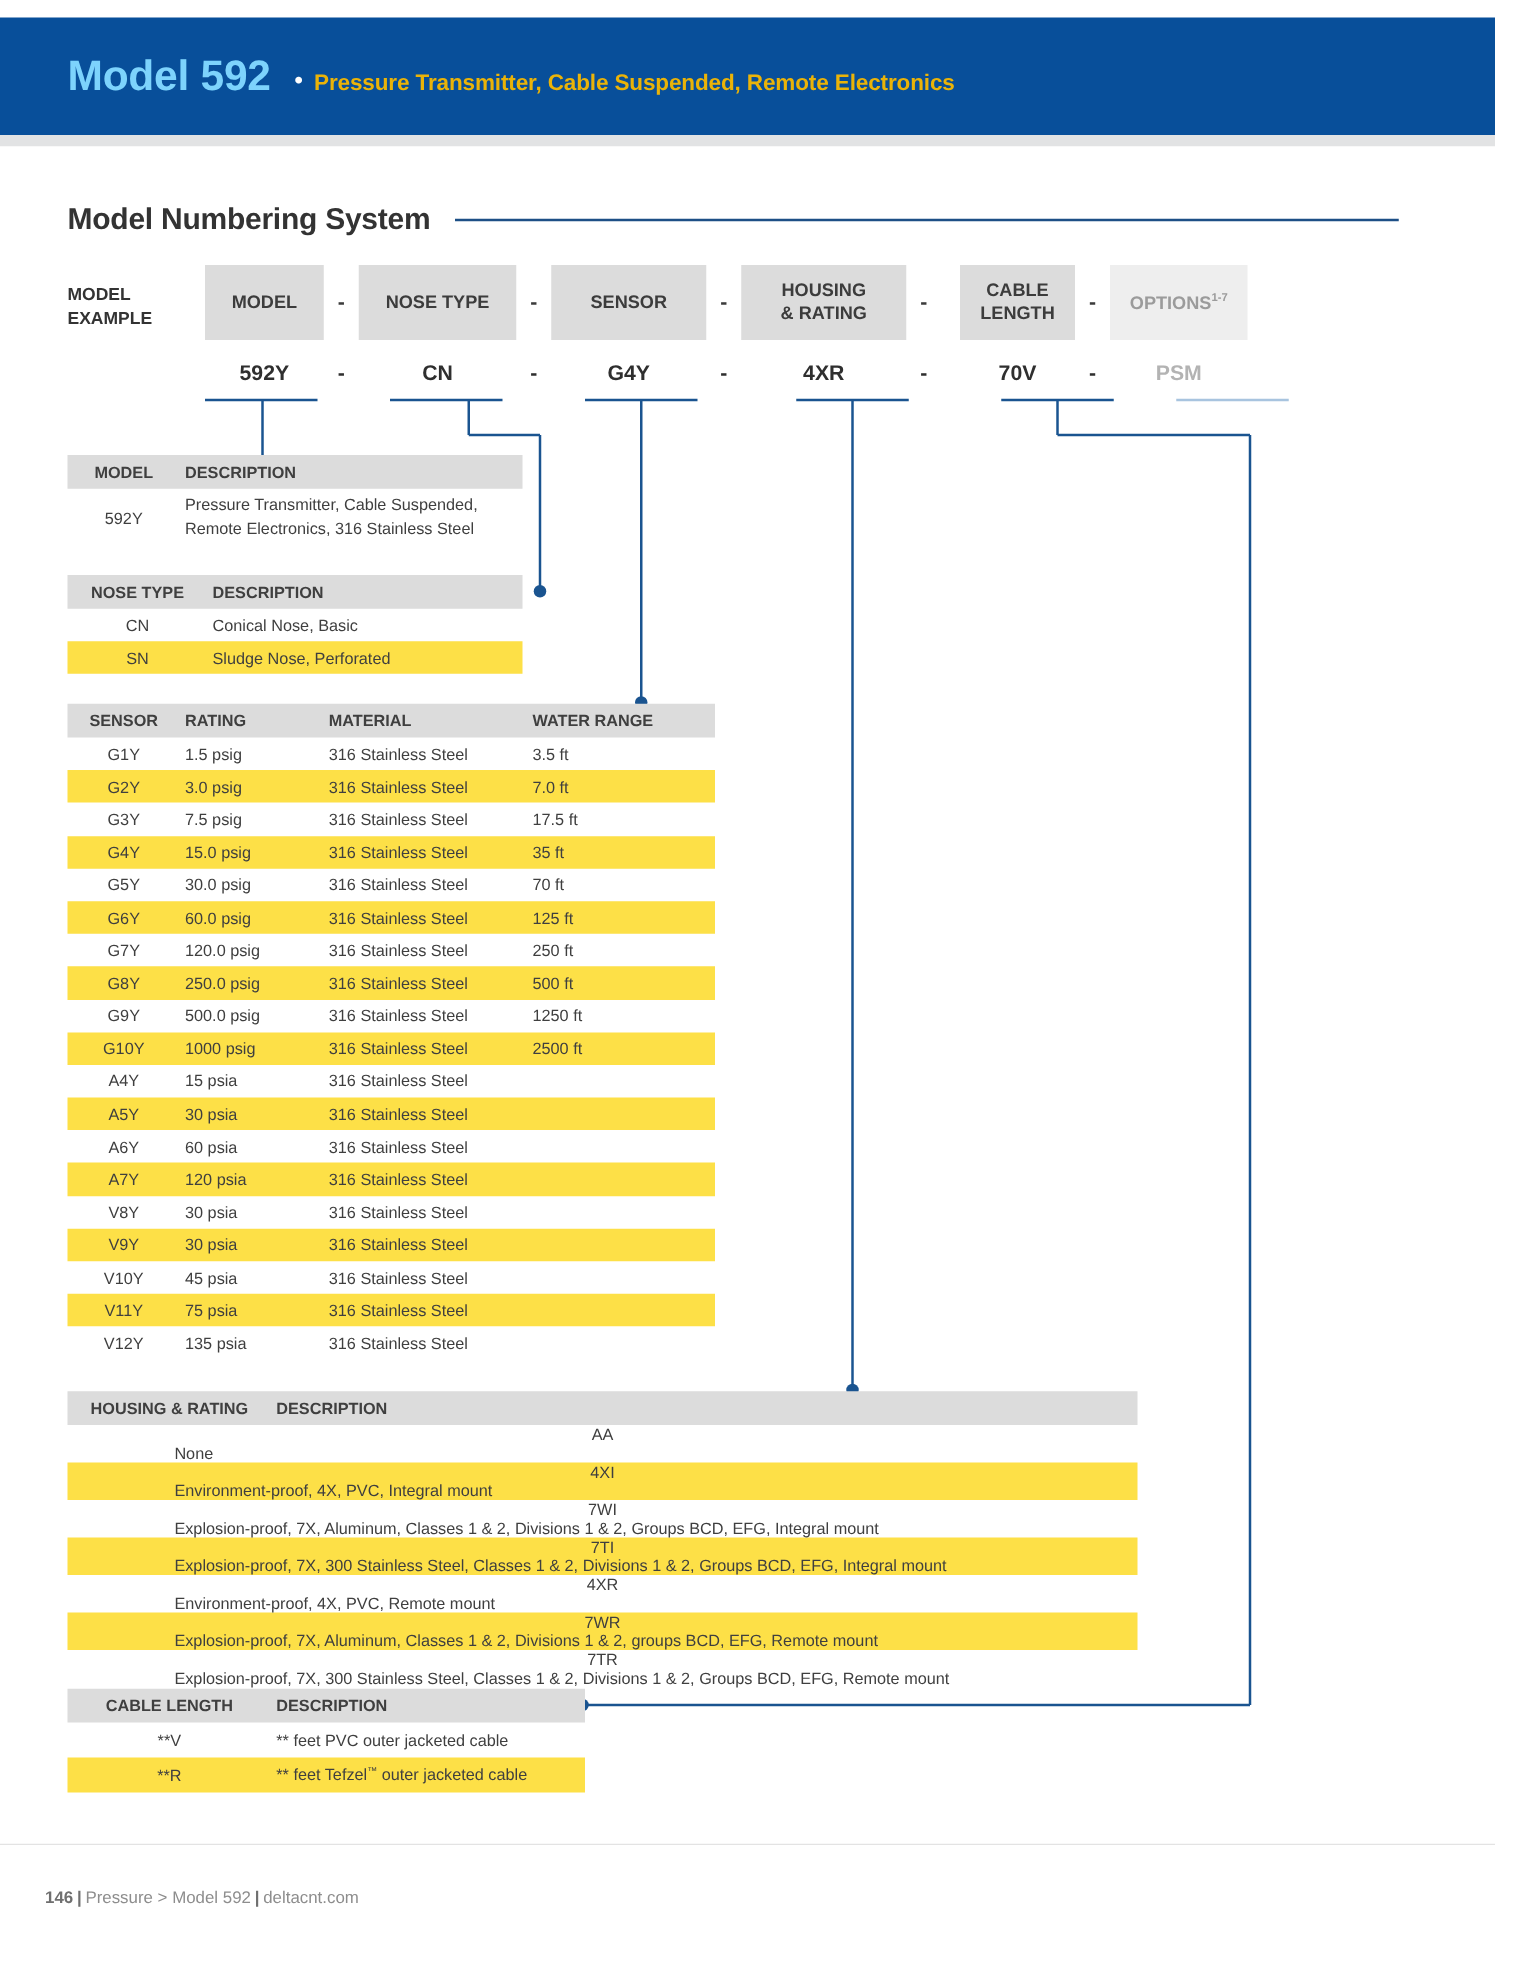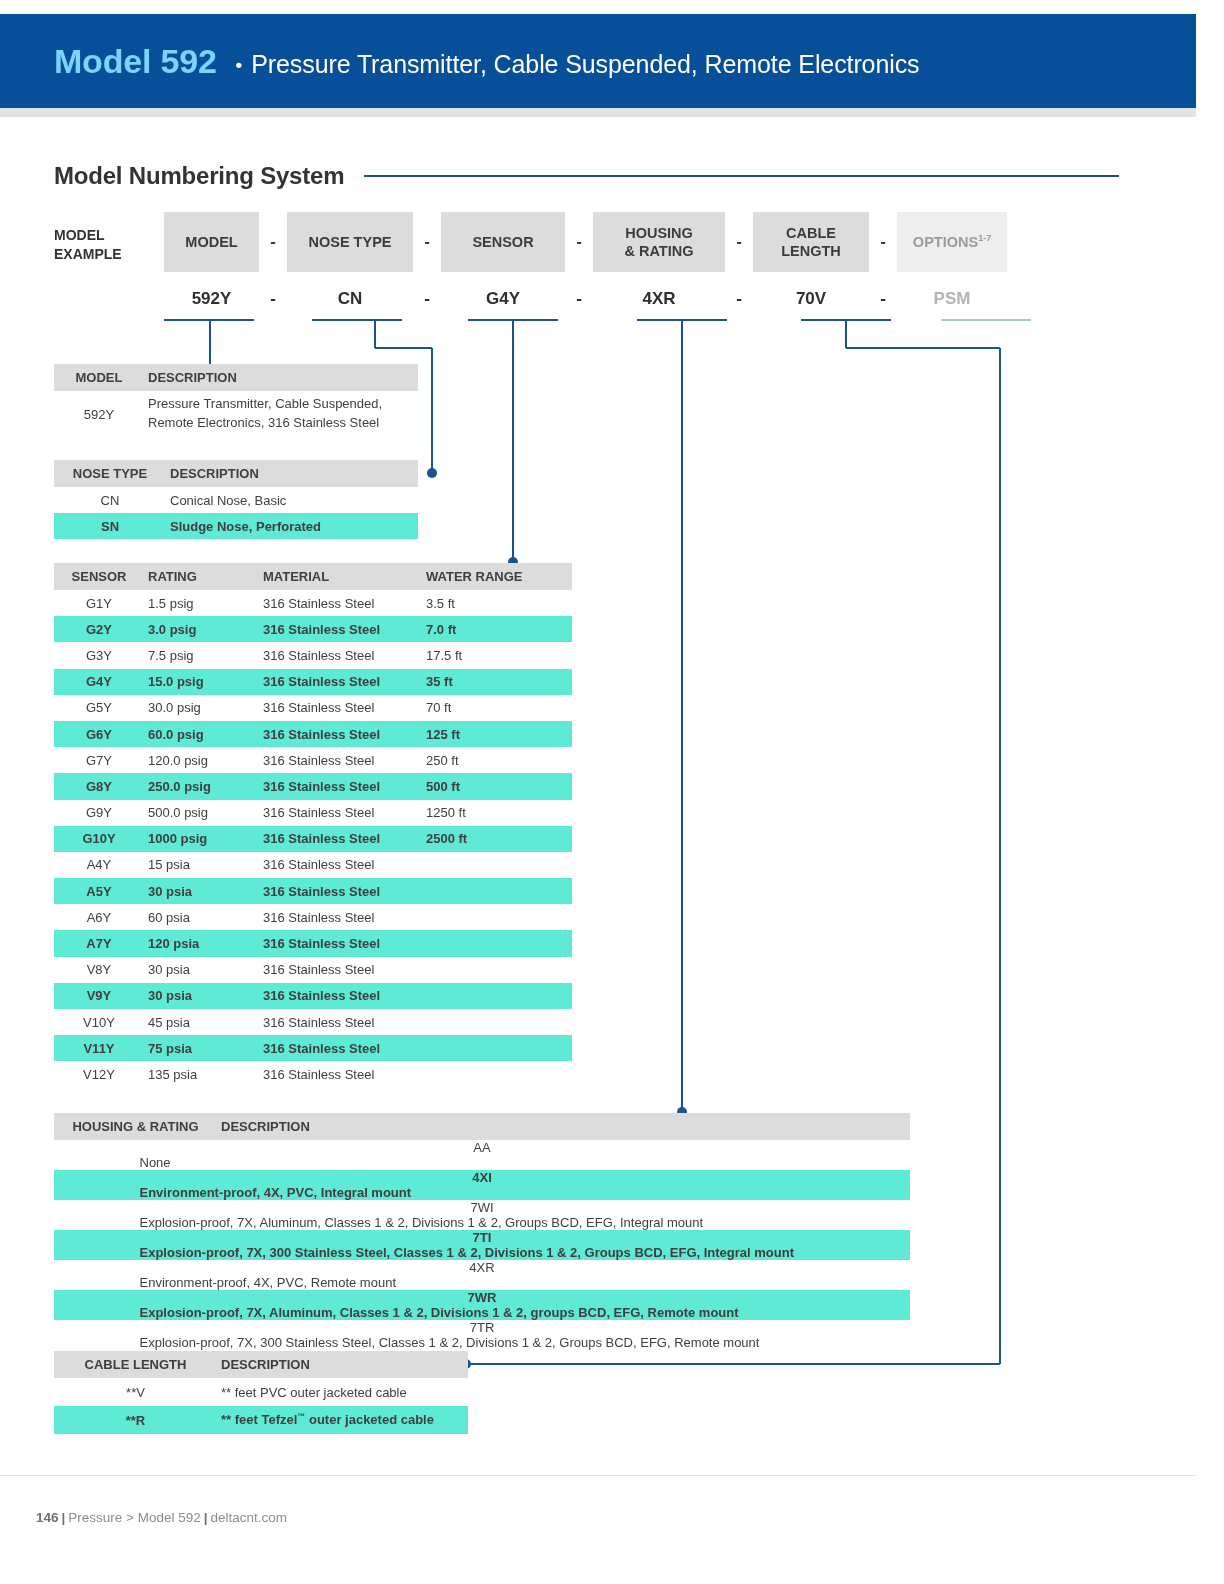--- a/index.html
+++ b/index.html
@@ -23,21 +23,21 @@
   .header-inner{ display:flex; align-items:baseline; padding-left:54px; }
   .hdr-model{
     color:#7dd3fc; font-size:34px; font-weight:bold;
     letter-spacing:-0.2px; line-height:1;
   }
   .hdr-bullet{
     color:#ffffff; font-size:19px; font-weight:bold; margin:0 9px 0 19px;
     position:relative; top:-2px;
   }
   .hdr-sub{
-    color:#ffffff; font-size:25px; font-weight:normal; letter-spacing:-0.1px;
+    color:#eab308; font-size:18px; font-weight:bold; letter-spacing:-0.1px;
   }
   .header-shadow{
     position:absolute; left:0; top:108px; width:1196px; height:9px;
     background:#e2e3e4;
   }
 
   
   .section-title-row{
     position:absolute; left:54px; top:162px; width:1065px; height:28px;
     display:flex; align-items:center;
@@ -79,37 +79,37 @@
   .val-dash{
     display:flex; align-items:center; justify-content:center;
     font-size:17px; font-weight:bold; color:#2f2f2f;
   }
 
   
   .w-model{ width:95px; }
   .w-nose{ width:126px; }
   .w-sensor{ width:124px; }
   .w-housing{ width:132px; }
-  .w-cable{ width:116px; }
+  .w-cable{ width:92px;margin-left:15px; }
   .w-options{ width:110px; }
   .w-dash{ width:28px; }
 
   .sup{ font-size:9px; vertical-align:super; letter-spacing:0;text-align:right; }
 
   
   .leaders{ position:absolute; left:0; top:0; width:1224px; height:1584px; pointer-events:none; }
 
   
   .tbl{ position:absolute; font-size:13px; }
   .tbl .thead{
     background:#dcdcdc; height:27px; display:flex; align-items:center;
     font-weight:bold; color:#3c3c3c; font-size:12.5px;
   }
   .tbl .trow{ display:flex; align-items:center; min-height:26px; }
-  .tbl .trow.alt{ background:#5eead4;font-weight:bold; }
+  .tbl .trow.alt{ background:#fde047; }
   .tbl .cell{ padding:0 4px; color:#3f3f3f; font-size:13px; }
   .tbl .cell.center{ text-align:center; }
 
   
   #model-table{ left:54px; top:364px; width:364px; }
   #model-table .c1{ width:90px; text-align:center; }
   #model-table .c2{ width:274px; }
   #model-table .trow{ min-height:46px; align-items:center; }
   #model-table .desc{ line-height:1.45; }
 

